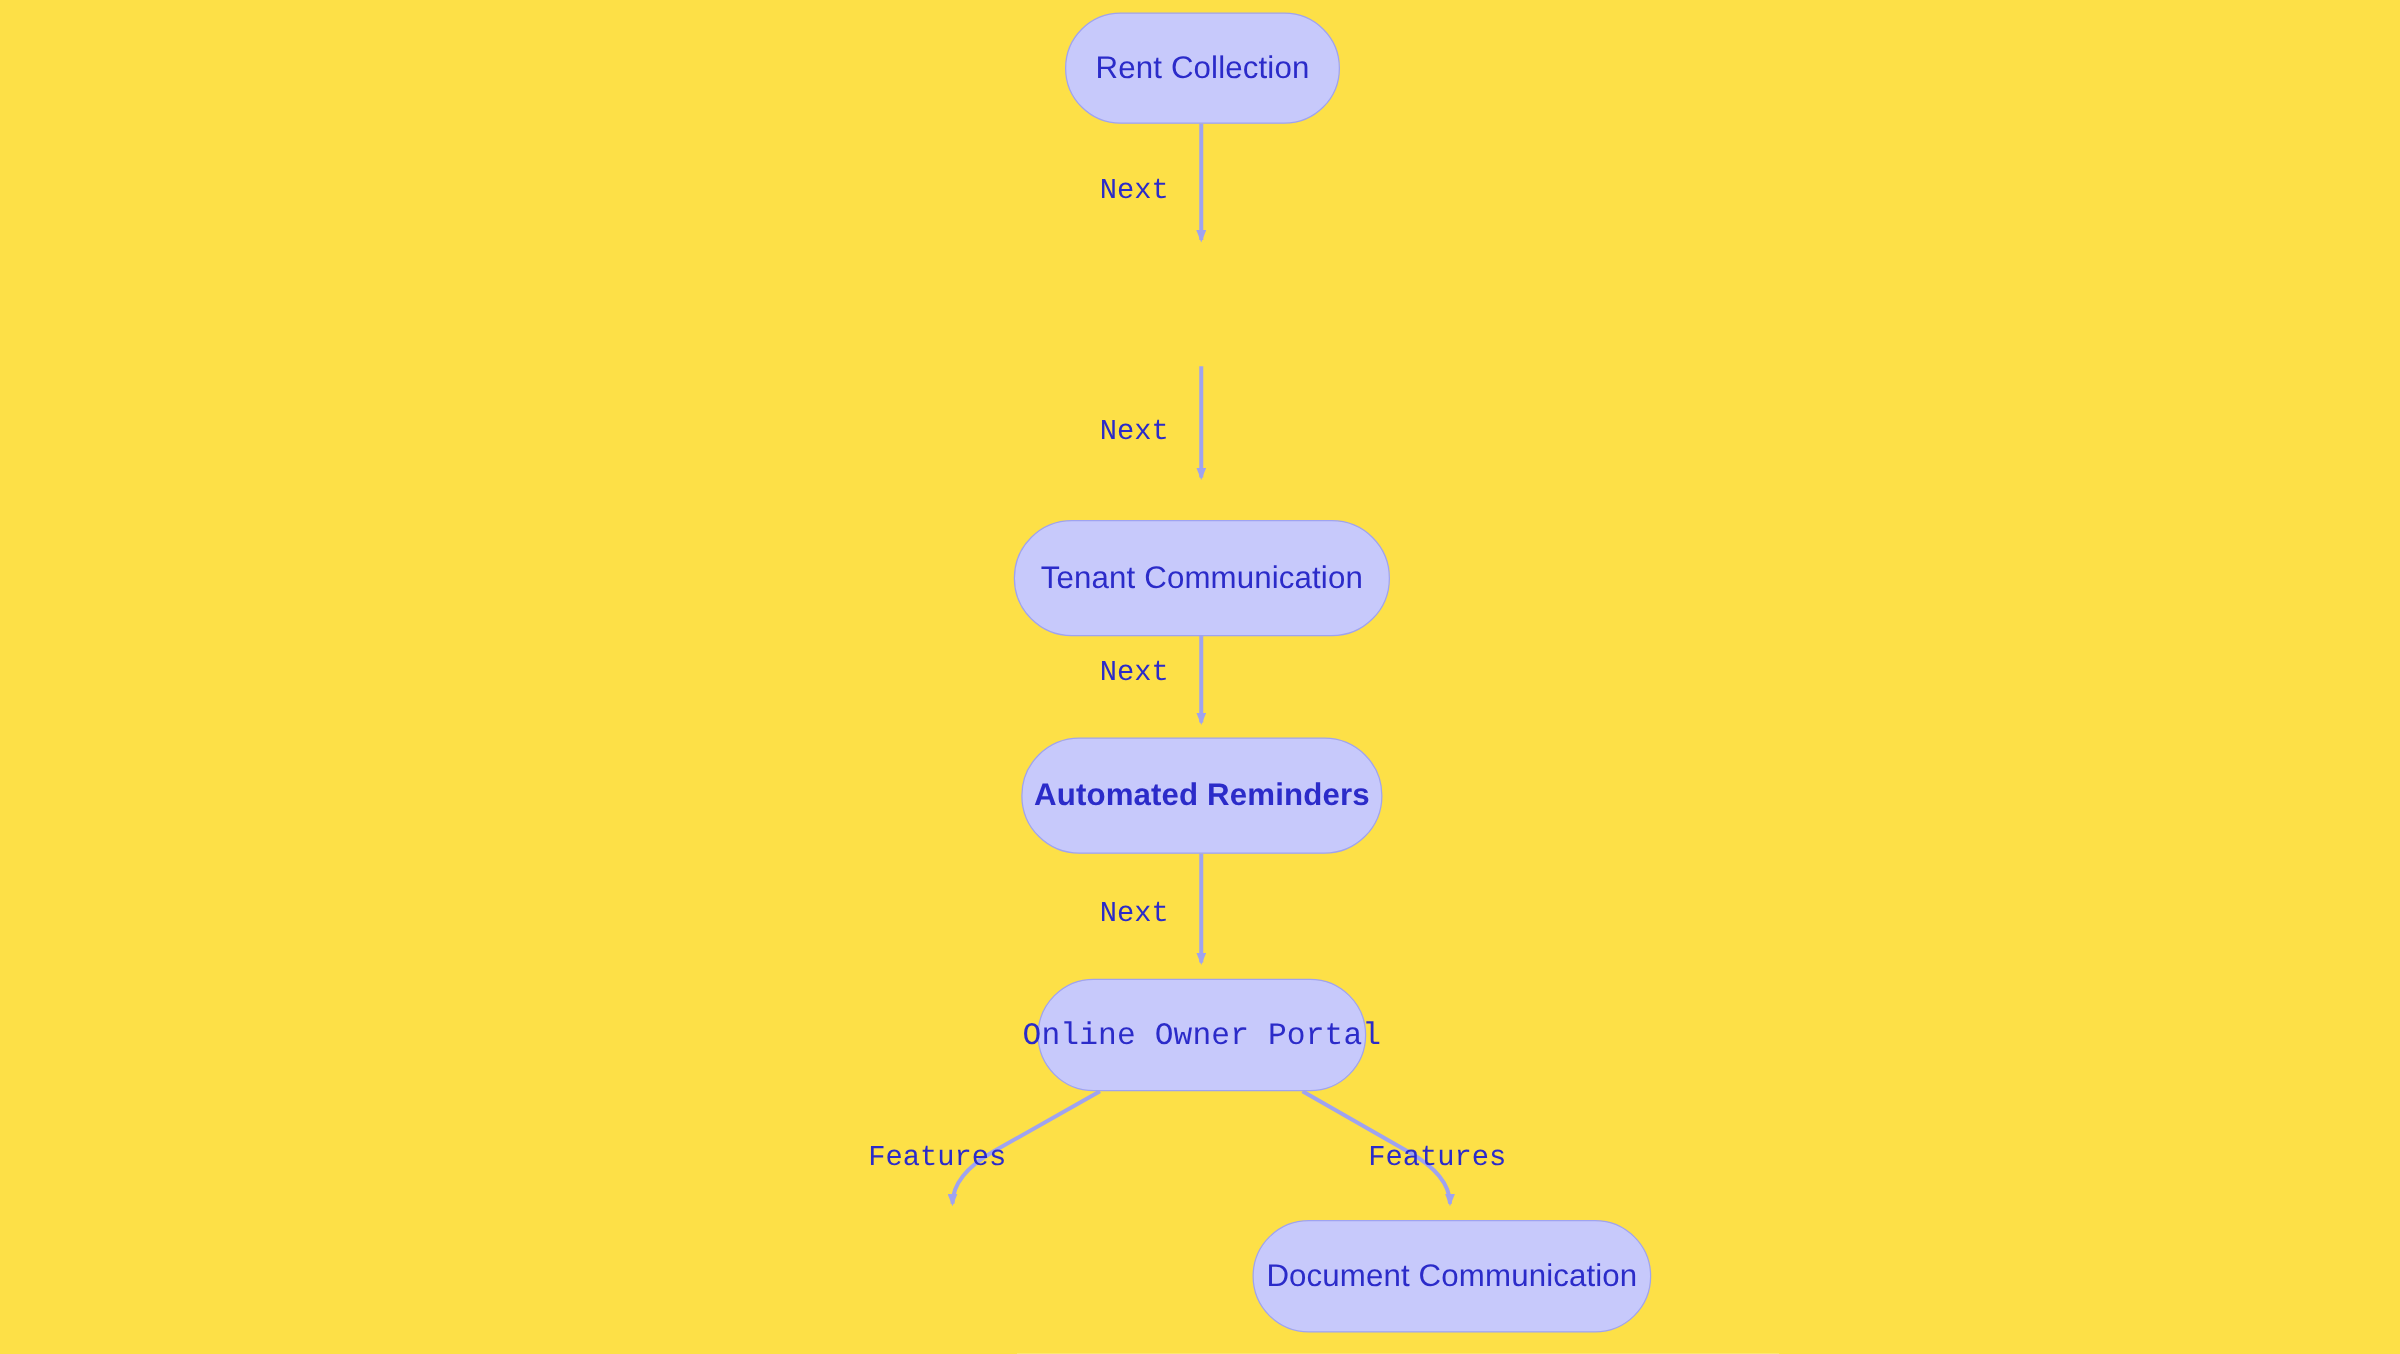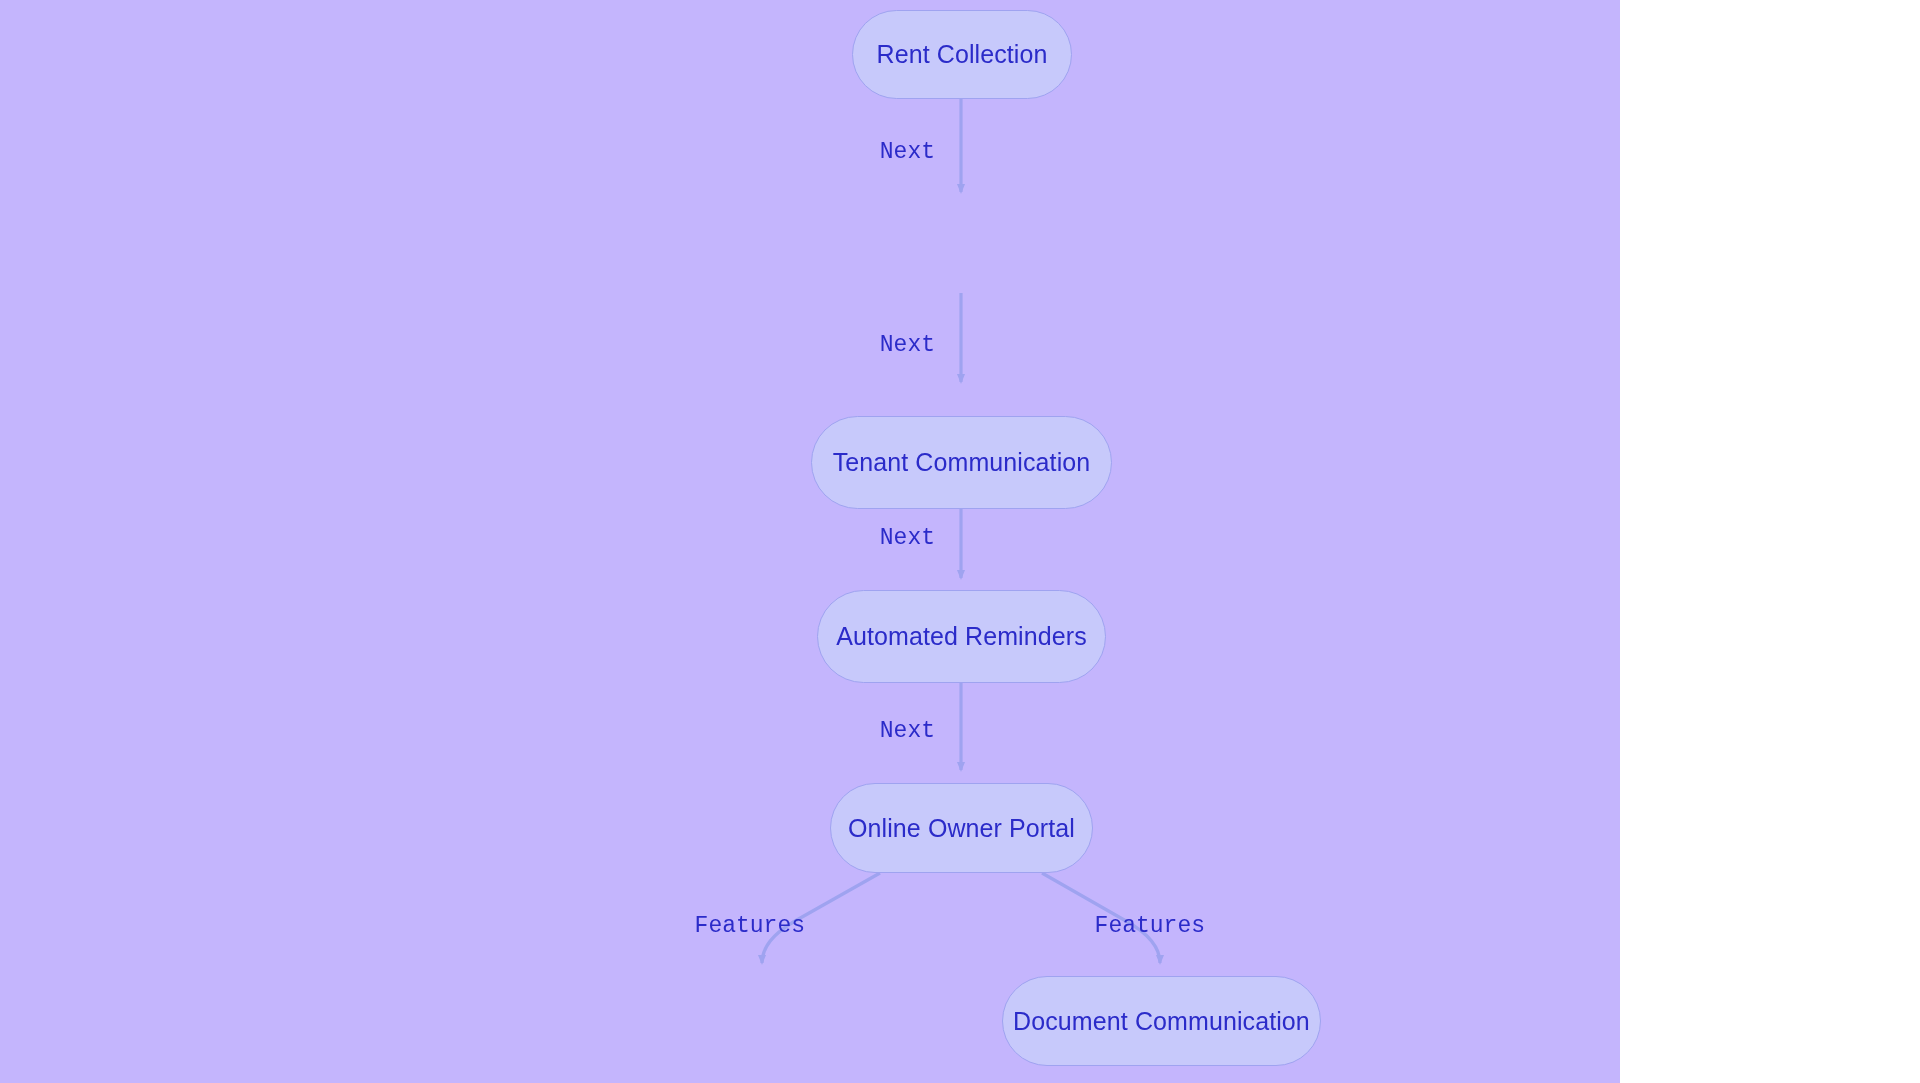--- a/index.html
+++ b/index.html
@@ -9,23 +9,23 @@
     background: #ffffff;
   }
   body {
     width: 1920px;
     height: 1083px;
     overflow: hidden;
     font-family: "Liberation Sans", sans-serif;
   }
   #canvas {
     position: relative;
-    width: 1620px;
+    width: 1920px;
     height: 1083px;
-    background: #c4b5fd;
+    background: #fde047;
   }
   svg.edge-layer {
     position: absolute;
     left: 0;
     top: 0;
     width: 1920px;
     height: 1083px;
     pointer-events: none;
   }
   .node {
@@ -80,25 +80,25 @@
 
   <div class="node" style="left:852px; top:10px; width:220px; height:89px;">
     <span>Rent Collection</span>
   </div>
 
 
   <div class="node" style="left:811px; top:396px; width:301px; height:93px;margin-top:20px;">
     <span>Tenant Communication</span>
   </div>
 
-  <div class="node" style="left:817px; top:590px; width:289px; height:93px;">
+  <div class="node" style="left:817px; top:590px; width:289px; height:93px;font-weight:bold;">
     <span>Automated Reminders</span>
   </div>
 
-  <div class="node" style="left:830px; top:783px; width:263px; height:90px;">
+  <div class="node" style="left:830px; top:783px; width:263px; height:90px;font-family:Liberation Mono, monospace;">
     <span>Online Owner Portal</span>
   </div>
 
 
   <div class="node" style="left:1002px; top:976px; width:319px; height:90px;">
     <span>Document Communication</span>
   </div>
 
   <div class="edge-label" style="left:935px; top:139px; transform:translateX(-100%);">Next</div>
 

